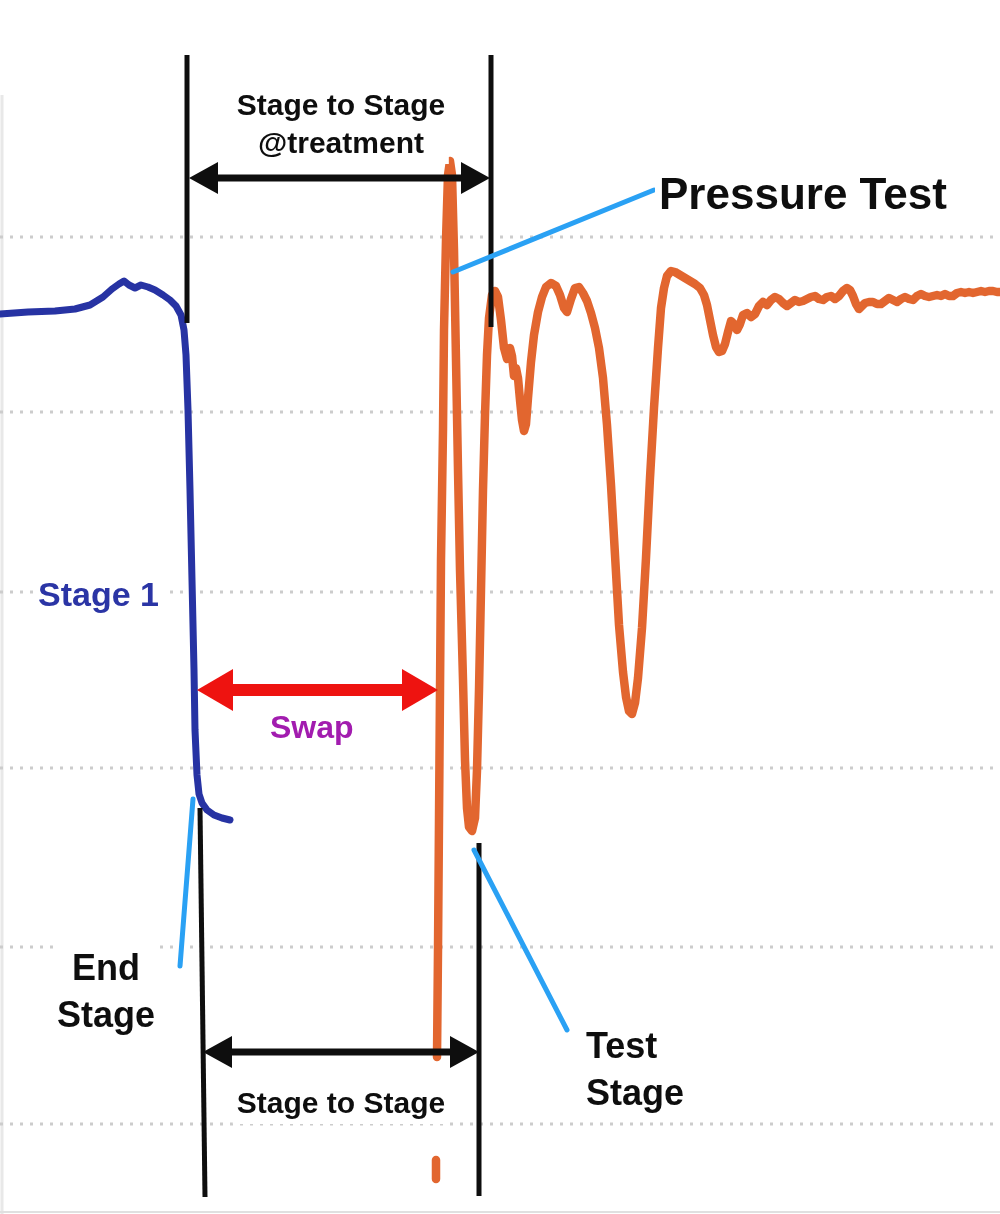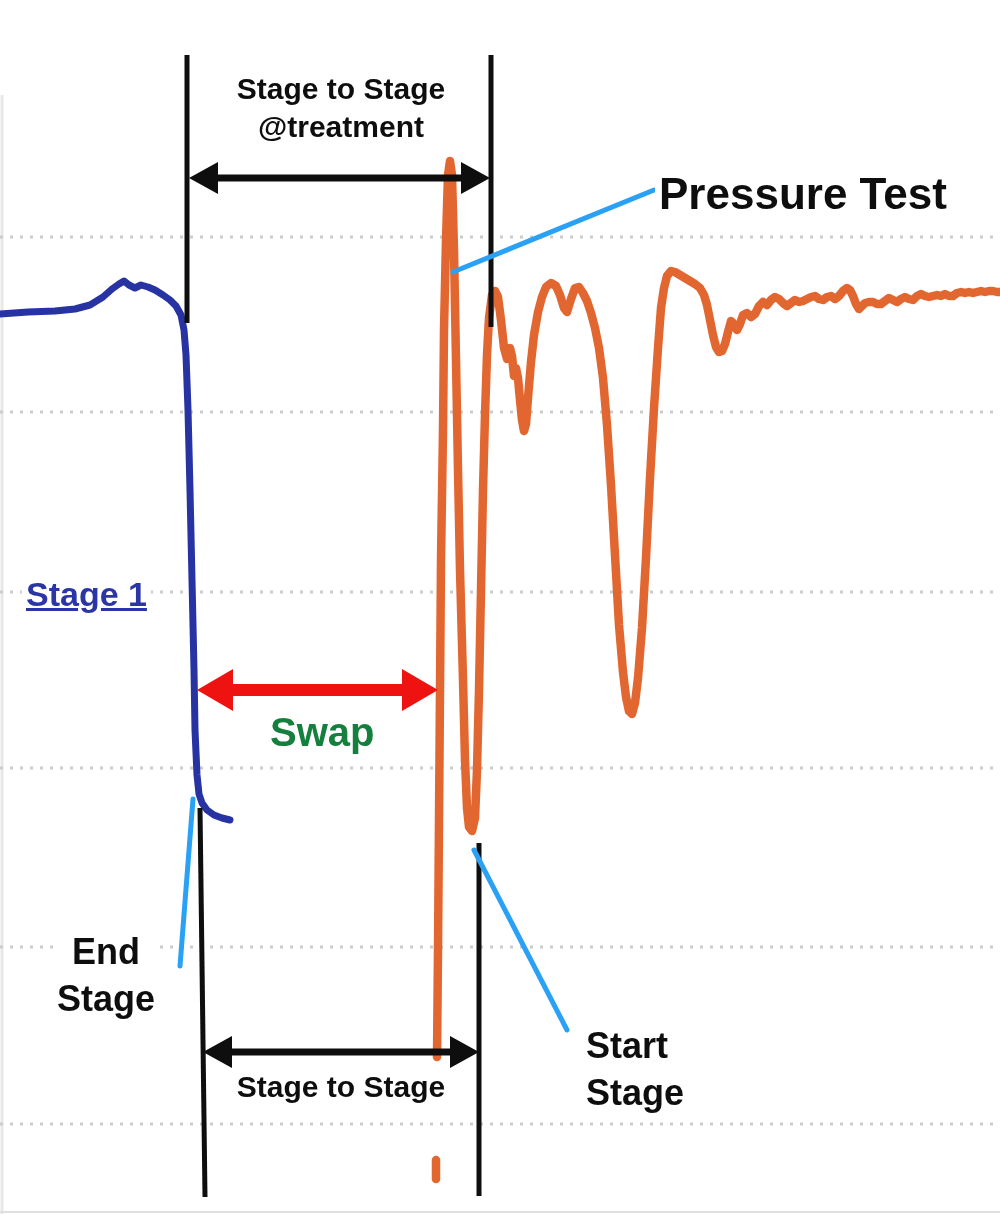--- a/index.html
+++ b/index.html
@@ -18,26 +18,26 @@
   .pointer{stroke-linecap:round;fill:none;}
   .lbl{
     position:absolute;
     font-weight:bold;
     color:#0e0e0e;
     background:#ffffff;
     white-space:nowrap;
     padding:2px 4px;
     line-height:1.18;
   }
-  .lbl-center{transform:translateX(-50%);text-align:center;}
+  .lbl-center{transform:translateX(-50%);text-align:center;margin-top:16px;}
   .lbl-treatment,.lbl-transition{font-size:30px;line-height:38px;}
   .lbl-pressure{font-size:44px;}
   .lbl-stage1{font-size:34px;color:#2b35a5;}
   .lbl-stage2{font-size:34px;color:#e77c48;}
-  .lbl-swap{font-size:40px;color:#15803d;text-align:center;}
+  .lbl-swap{font-size:32px;color:#a21caf;text-align:center;}
   .lbl-endstage,.lbl-startstage{font-size:36px;line-height:47px;}
   .lbl-endstage{text-align:center;}
 </style>
 </head>
 <body>
 
 <div class="stage-plot">
 
   <svg width="1000" height="1214" viewBox="0 0 1000 1214">
 
@@ -85,32 +85,32 @@
     <line class="pointer" x1="474" y1="850" x2="567" y2="1030" stroke-width="5" stroke="#2aa1f4"></line>
   </svg>
 
   <div class="lbl lbl-center lbl-treatment" style="left:341px;top:68px;">
     <div>Stage to Stage</div>
     <div>@treatment</div>
   </div>
 
   <div class="lbl lbl-pressure" style="left:655px;top:166px;">Pressure Test</div>
 
-  <div class="lbl lbl-stage1" style="left:22px;top:572px;text-decoration:underline;">Stage 1</div>
+  <div class="lbl lbl-stage1" style="left:34px;top:572px;">Stage 1</div>
 
 
   <div class="lbl lbl-swap" style="left:266px;top:707px;">Swap</div>
 
   <div class="lbl lbl-center lbl-endstage" style="left:106px;top:926px;">
     <div>End</div>
     <div>Stage</div>
   </div>
 
   <div class="lbl lbl-startstage" style="left:582px;top:1020px;">
-    <div>Start</div>
+    <div>Test</div>
     <div>Stage</div>
   </div>
 
   <div class="lbl lbl-center lbl-transition" style="left:341px;top:1066px;">
     <div>Stage to Stage</div>
   </div>
 
 </div>
 
 </body></html>

